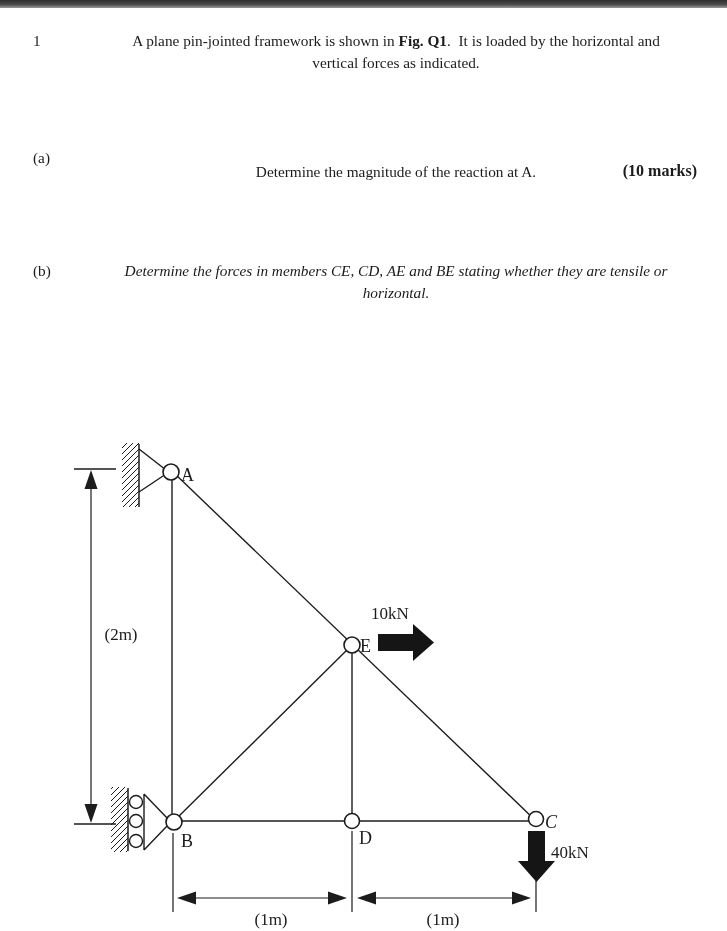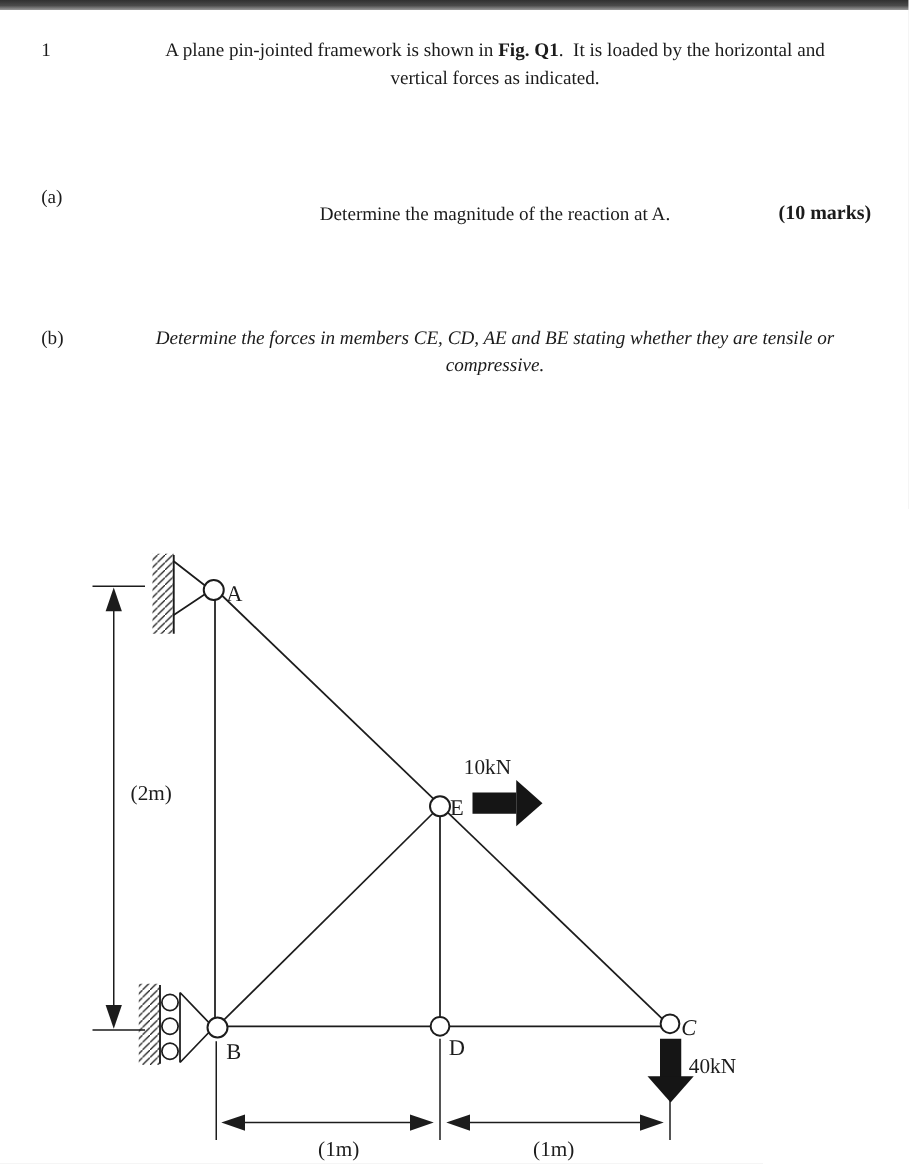--- a/index.html
+++ b/index.html
@@ -46,21 +46,21 @@
     <span>vertical forces as indicated.</span>
   </div>
 
   <div class="qlabel" style="top:147px;">(a)</div>
   <div class="qbody" style="top:161px;">Determine the magnitude of the reaction at A.</div>
   <div class="marks" style="top:162px;">(10 marks)</div>
 
   <div class="qlabel" style="top:260px;">(b)</div>
   <div class="qbody" style="top:260px;font-style:italic;">
     <span>Determine the forces in members CE, CD, AE and BE stating whether they are tensile or</span><br>
-    <span>compressive.</span>
+    <span>horizontal.</span>
   </div>
 
   <svg class="figure" width="727" height="501" viewBox="0 430 727 501">
     <defs>
       <pattern id="hatch" patternUnits="userSpaceOnUse" width="6" height="6">
         <path d="M-1,7 L7,-1" stroke="#1c1c1c" stroke-width="1"></path>
       </pattern>
     </defs>
 
     <g>

